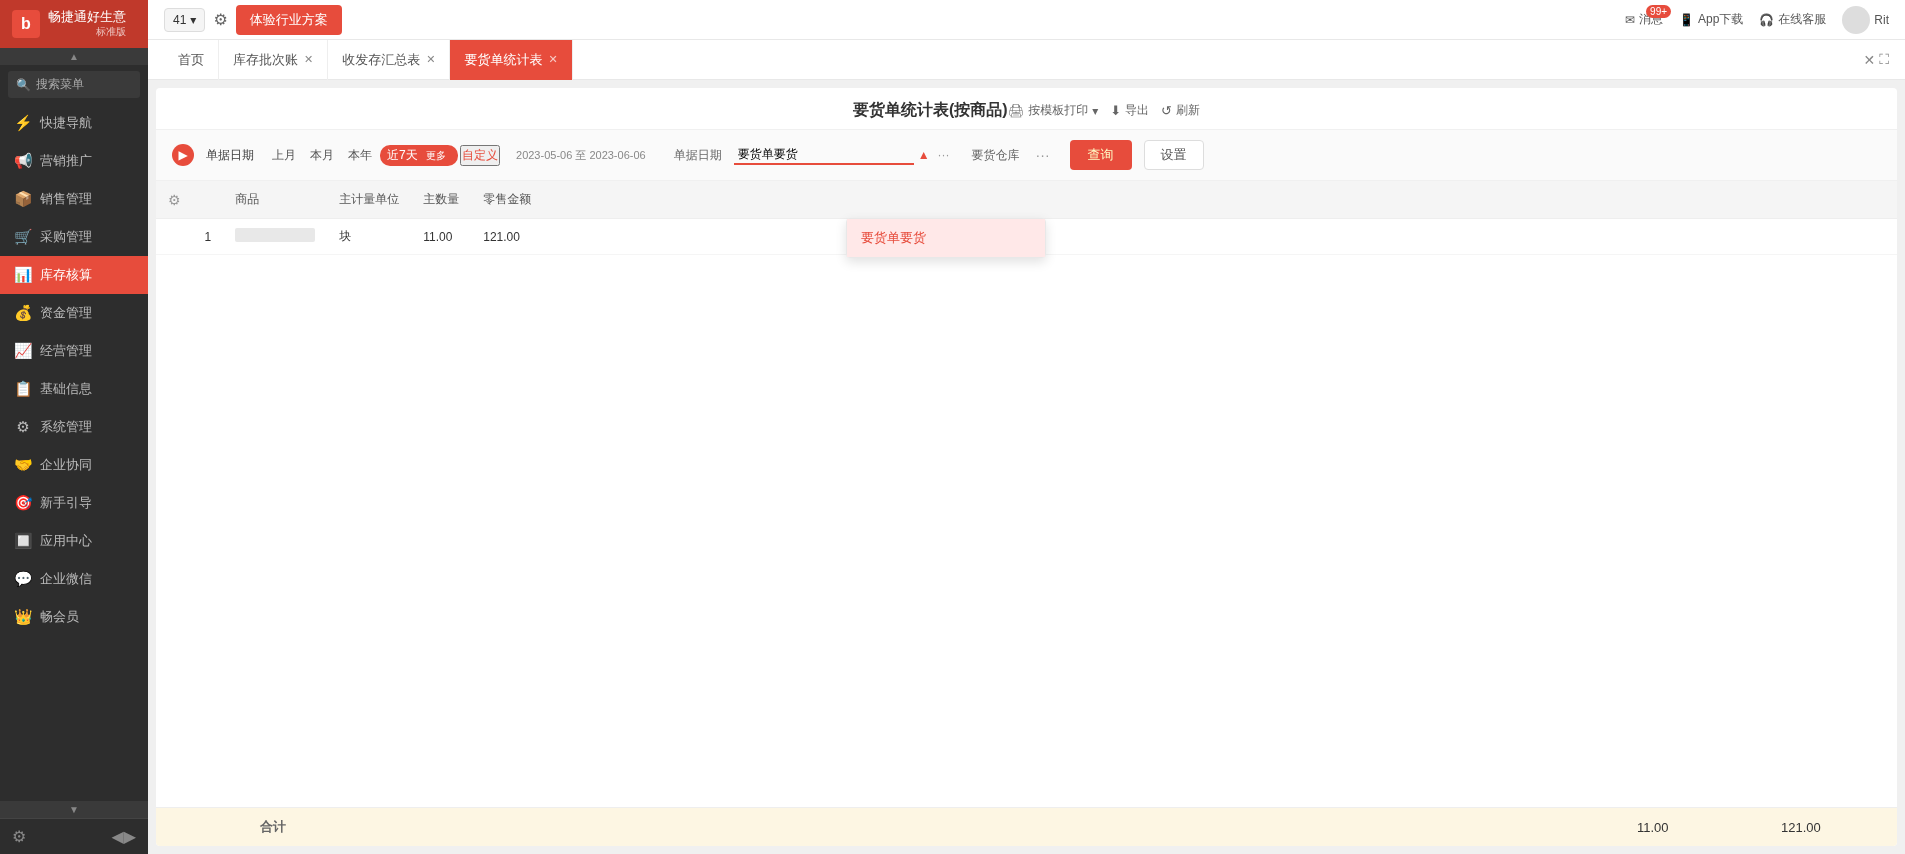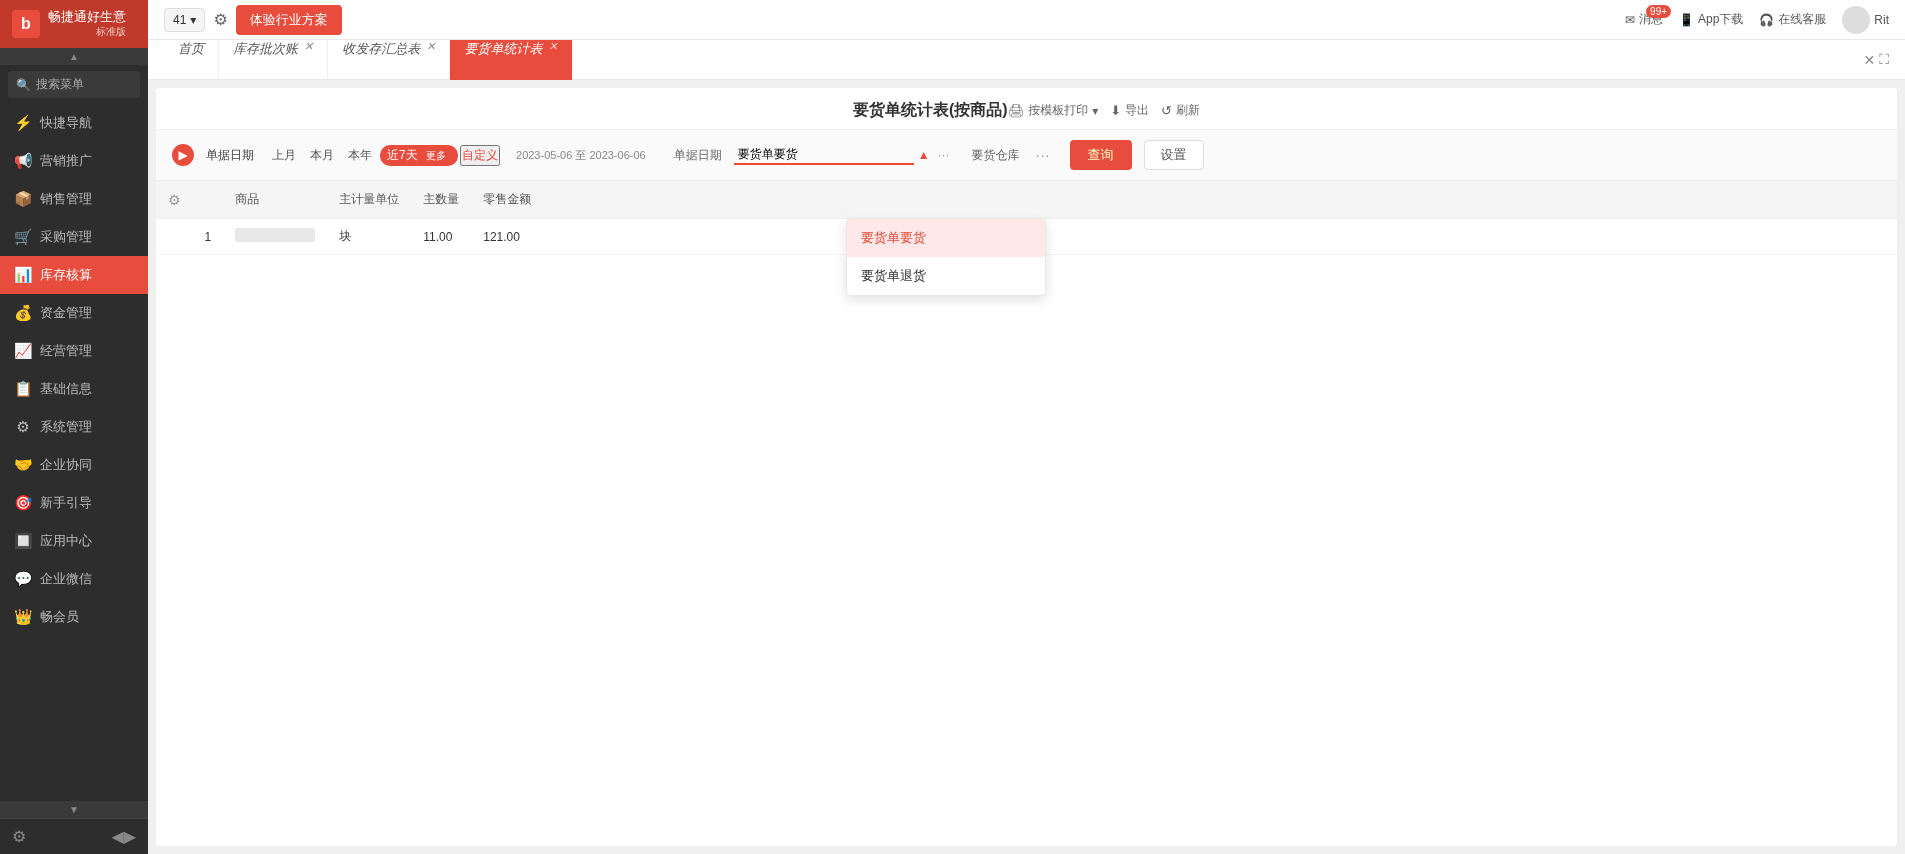--- a/index.html
+++ b/index.html
@@ -165,30 +165,29 @@
       display: flex;
       align-items: center;
       padding: 0 16px;
       border-bottom: 1px solid #e8e8e8;
       flex-shrink: 0;
       height: 40px;
       gap: 0;
     }
     .tab {
       display: flex;
-      align-items: flex-start;
+      align-items: center;
       gap: 6px;
       padding: 0 14px;
       height: 40px;
       cursor: pointer;
       font-size: 13px;
       color: #555;
       border-right: 1px solid #eee;
       white-space: nowrap;
-      font-style: italic;
     }
     .tab.active {
       background: #e74c3c;
       color: white;
     }
     .tab .close-x {
       font-size: 11px;
       opacity: 0.7;
     }
     .tab-expand-btns {
@@ -572,23 +571,20 @@
       <span class="warehouse-label">要货仓库</span>
       <span class="warehouse-dots">···</span>
 
       <button class="query-btn">查询</button>
       <button class="settings-btn">设置</button>
     </div>
 
     <div class="dropdown-overlay">
       <div class="dropdown-item selected">
         <span>要货单要货</span>
-      </div>
-      <div class="dropdown-item">
-        <span>要货单退货</span>
       </div>
     </div>
 
     <div class="table-area">
       <table>
         <thead>
           <tr>
             <th class="th-settings">
               <span class="settings-icon">⚙</span>
             </th>
@@ -609,14 +605,21 @@
             </td>
             <td>块</td>
             <td>11.00</td>
             <td>121.00</td>
             <td></td>
           </tr>
         </tbody>
       </table>
     </div>
 
+    <div class="table-footer">
+      <span style="width:36px;"></span>
+      <span class="footer-label">合计</span>
+      <span style="flex:1"></span>
+      <span style="width:120px; margin-right: 8px;">11.00</span>
+      <span style="width:100px;">121.00</span>
+    </div>
   </div>
 </div>
 
 </body></html>

